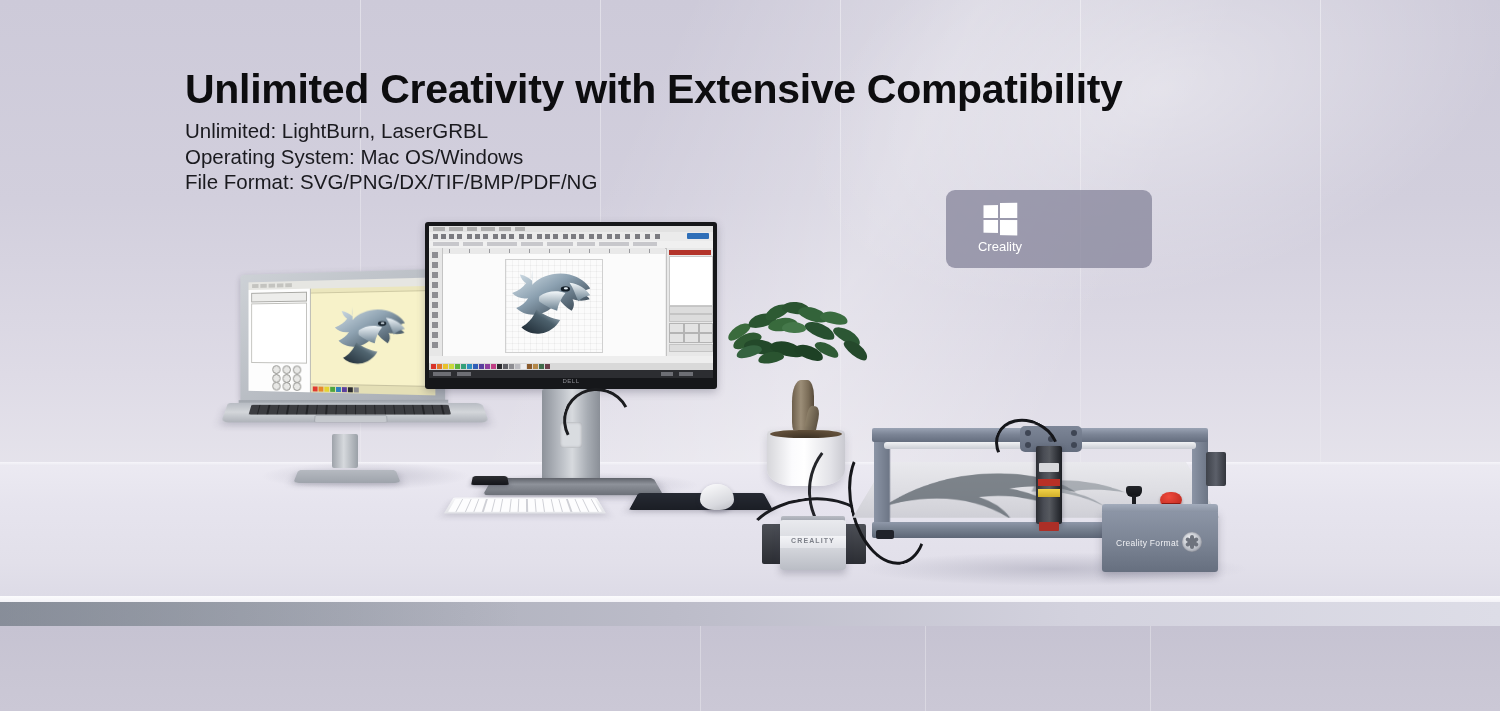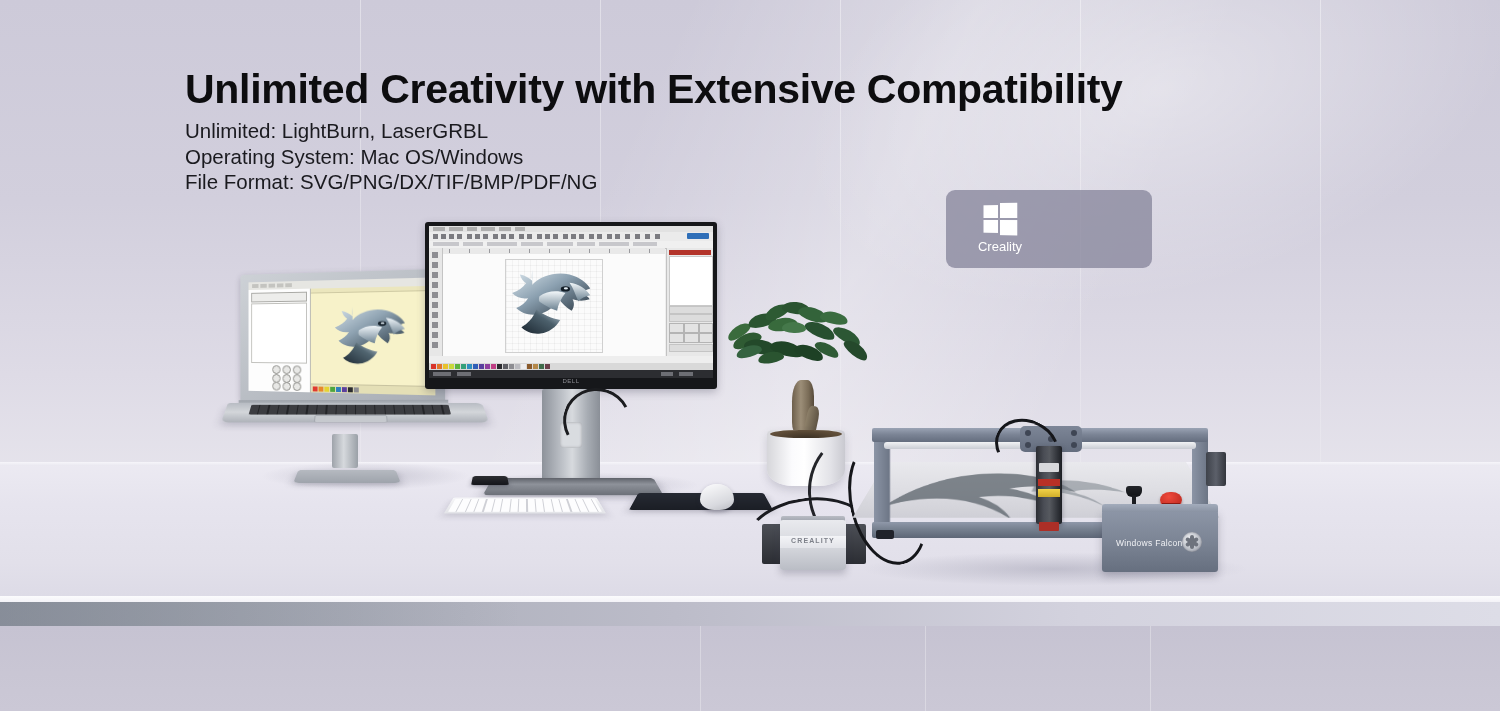--- a/index.html
+++ b/index.html
@@ -801,21 +801,21 @@
     <div class="eg-motor"></div>
     <div class="eg-foot" style="left:14px;"></div>
     <div class="eg-foot" style="left:324px;"></div>
     <div class="eg-joy">
       <div class="cap"></div>
         <div class="stem"></div>
     </div>
     <div class="eg-estop"></div>
     <div class="eg-ctrlbox">
       <div class="top"></div>
-      <div class="eg-brand">Windows Falcon</div>
+      <div class="eg-brand">Creality Format</div>
       <div class="eg-fan">
           <i></i>
           <i></i>
           <i></i>
         </div>
     </div>
   </div>
 
 </div>
 

